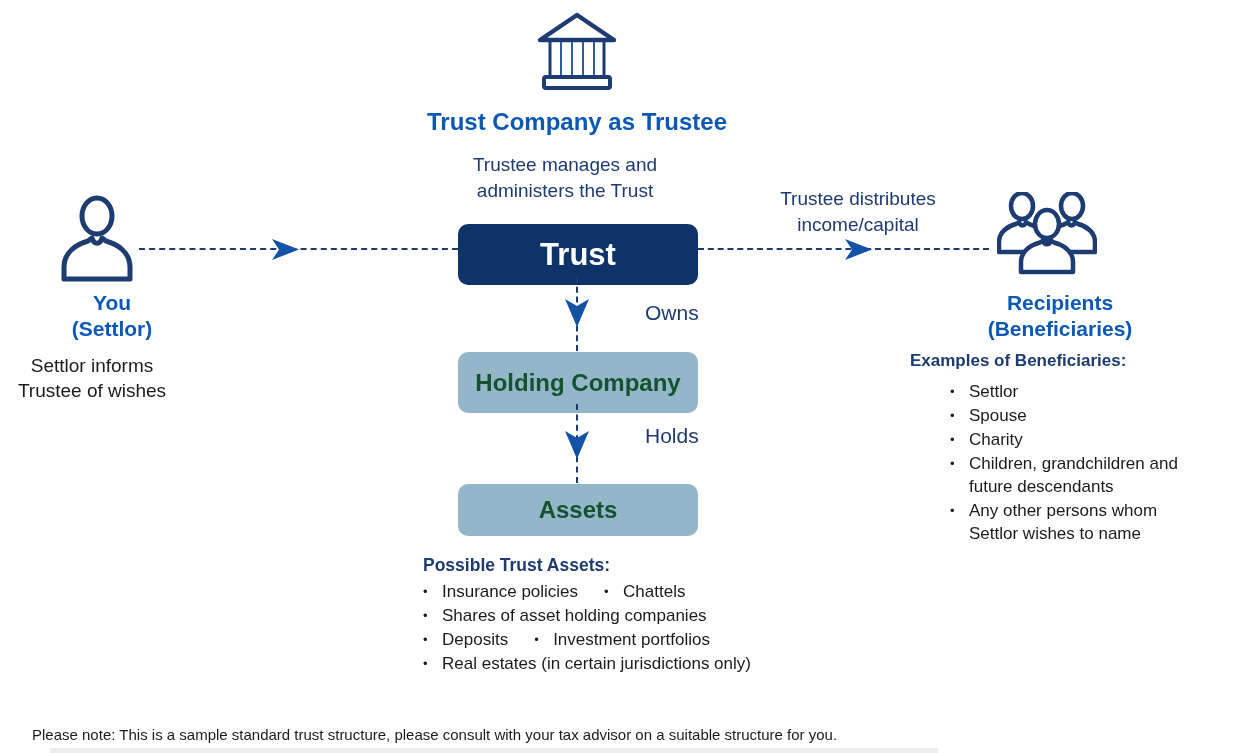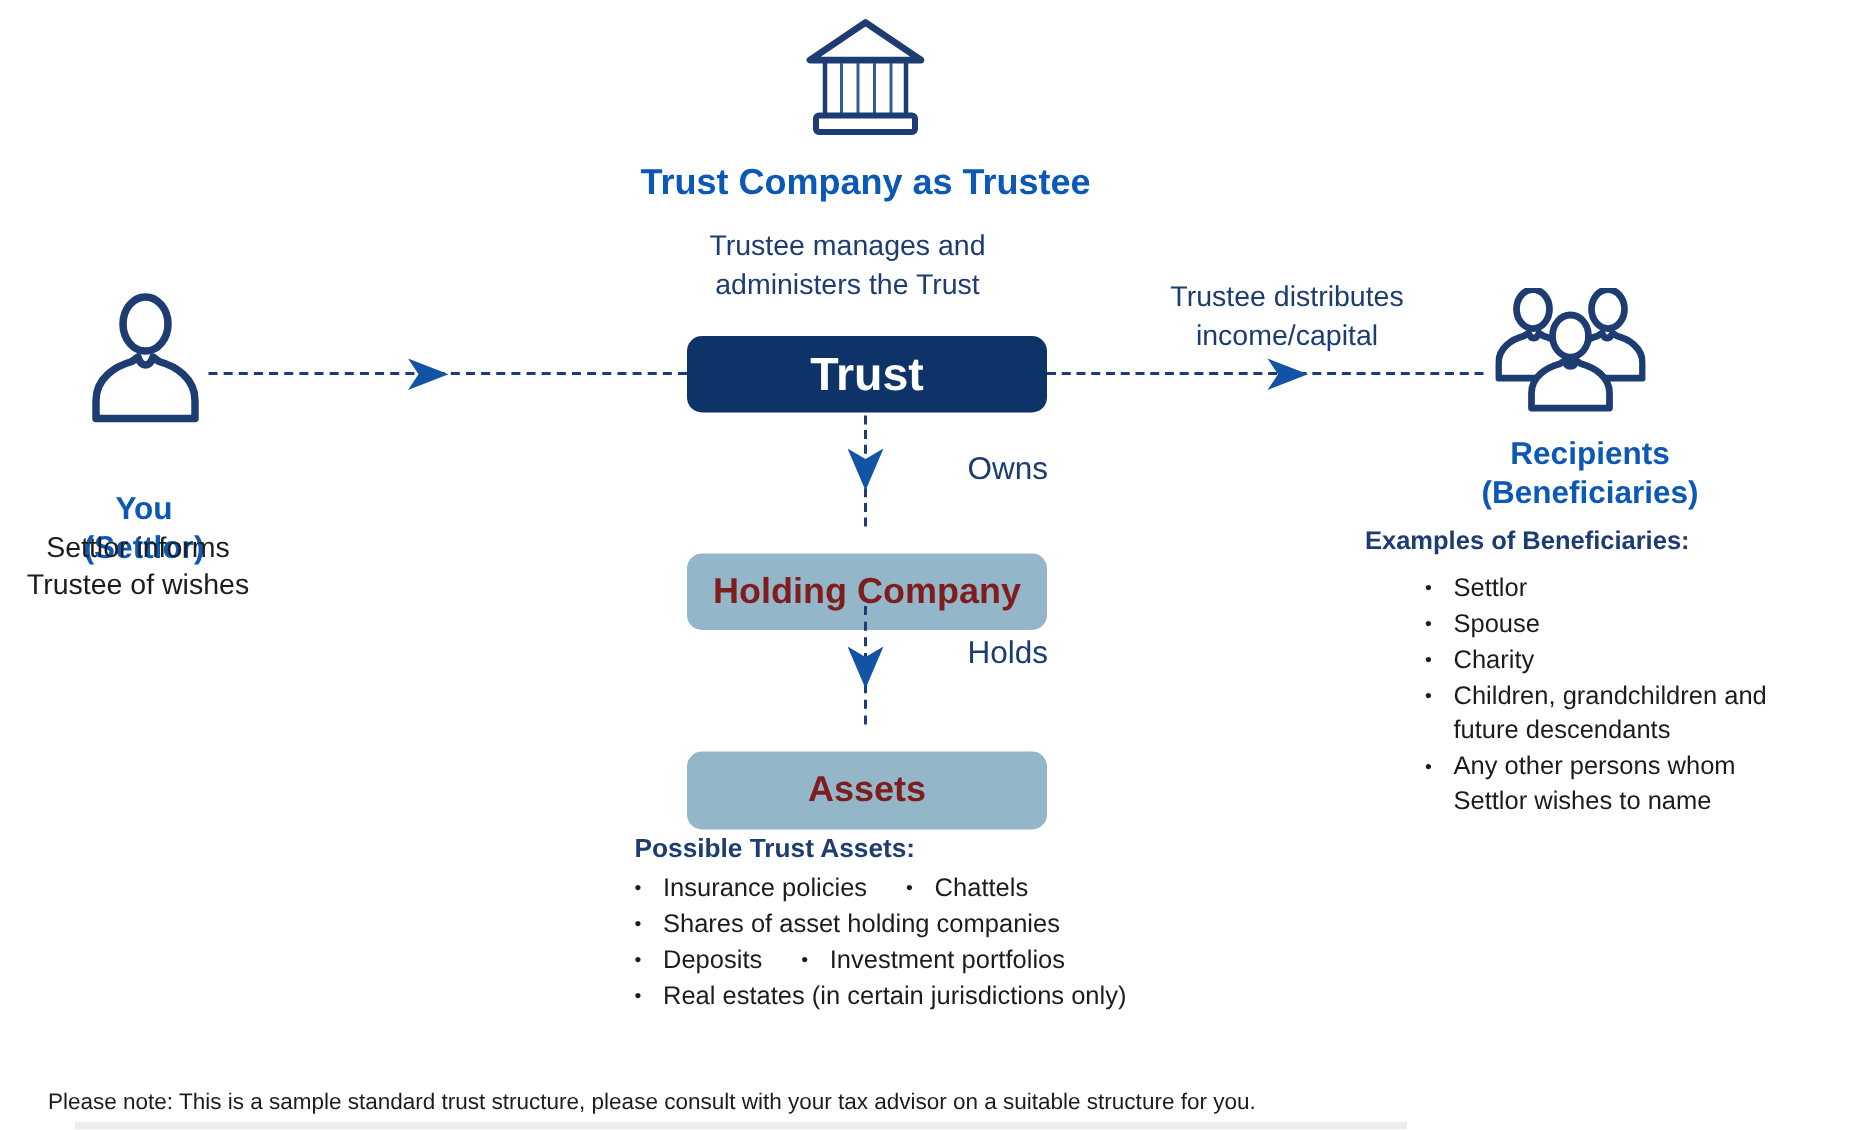--- a/index.html
+++ b/index.html
@@ -22,25 +22,25 @@
 
   .big-title{font-size:24px;font-weight:bold;color:var(--blue);line-height:28px;white-space:nowrap;}
   .entity-title{font-size:21px;font-weight:bold;color:var(--blue);line-height:26px;}
   .navy-label{font-size:19px;color:var(--navy);line-height:26px;}
   .black-note{font-size:19px;color:var(--ink);line-height:25px;}
 
   .hline{border-top:2px dashed var(--navy);height:0;}
   .vline{border-left:2px dashed var(--navy);width:0;}
 
   .node-box{
-    width:240px;height:51px;border-radius:10px;
+    width:240px;height:61px;border-radius:10px;
     display:flex;align-items:center;justify-content:center;
   }
   .node-dark{background:var(--darkbox);color:#ffffff;font-weight:bold;font-size:31px;}
-  .node-light{background:var(--lightbox);color:#7f1d1d;font-weight:bold;font-size:24px;margin-top:17px;}
+  .node-light{background:var(--lightbox);color:#14532d;font-weight:bold;font-size:24px;}
 
   .rel-label{font-size:21px;color:var(--navy);font-weight:normal;margin-left:44px;}
 
   .list-heading{font-size:17.5px;font-weight:bold;color:var(--navy);white-space:nowrap;}
   .plain-list{font-size:17px;color:var(--ink);line-height:24px;}
   .row{display:flex;column-gap:26px;}
   .item{display:flex;}
   .dot{width:19px;flex:0 0 19px;font-size:13px;line-height:24px;color:var(--ink);}
   .ben-list{width:298px;font-size:17px;color:var(--ink);line-height:23px;}
   .ben-row{display:flex;margin-bottom:1px;}
@@ -88,21 +88,21 @@
         <path d="M0 0 L7 10.5 L0 21 L27 10.5 Z" fill="#1353a5"></path>
       </svg>
   </div>
 
   <div class="abs" style="left:57px;top:195px;">
     <svg width="80" height="90" viewBox="0 0 80 90" fill="none">
       <path d="M7 84 L7 72 C7 57 20 49 31 46 L35 43 C37 50 43 50 45 43 L49 46 C60 49 73 57 73 72 L73 84 Z" fill="#fff" stroke="#1d3c71" stroke-width="5" stroke-linejoin="round"></path>
       <ellipse cx="40" cy="21" rx="15" ry="18" fill="#fff" stroke="#1d3c71" stroke-width="5"></ellipse>
     </svg>
   </div>
-  <div class="abs cx" style="left:96px;top:290px;margin-top:37px;">
+  <div class="abs cx" style="left:112px;top:290px;">
     <div class="entity-title">You</div>
     <div class="entity-title">(Settlor)</div>
   </div>
   <div class="abs cx black-note pre" style="left:92px;top:353px;width:220px;">Settlor informs
 Trustee of wishes</div>
 
   <div class="abs node-box node-dark" style="left:458px;top:224px;">
     <span>Trust</span>
   </div>
 

